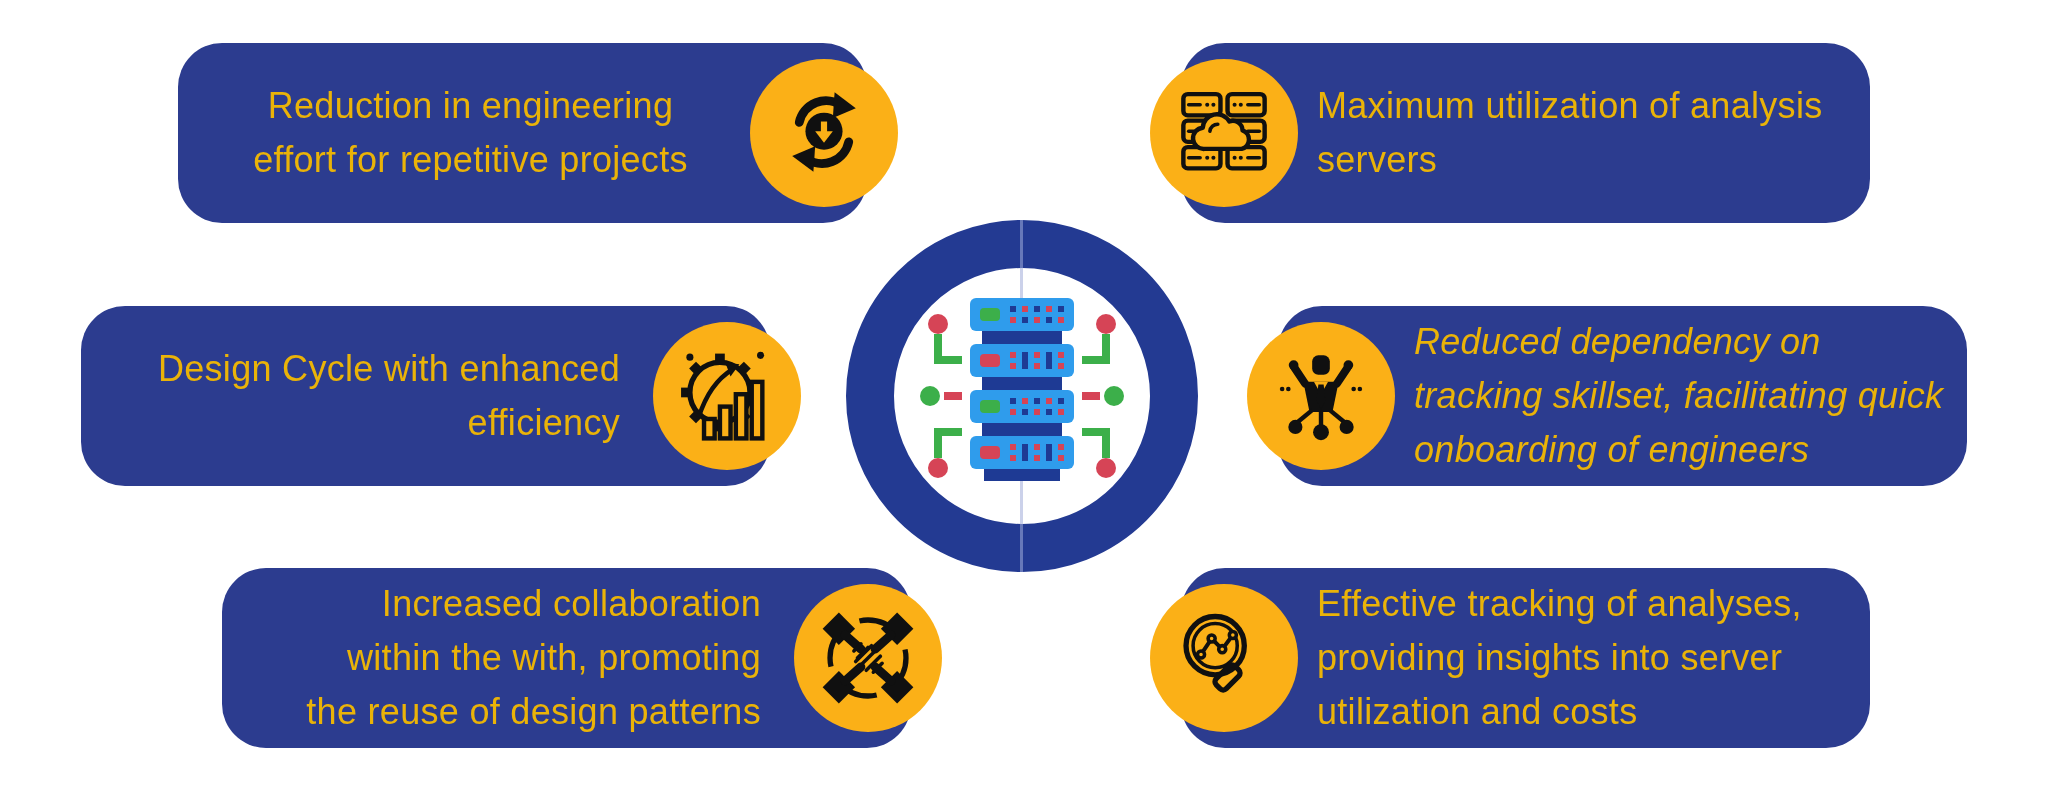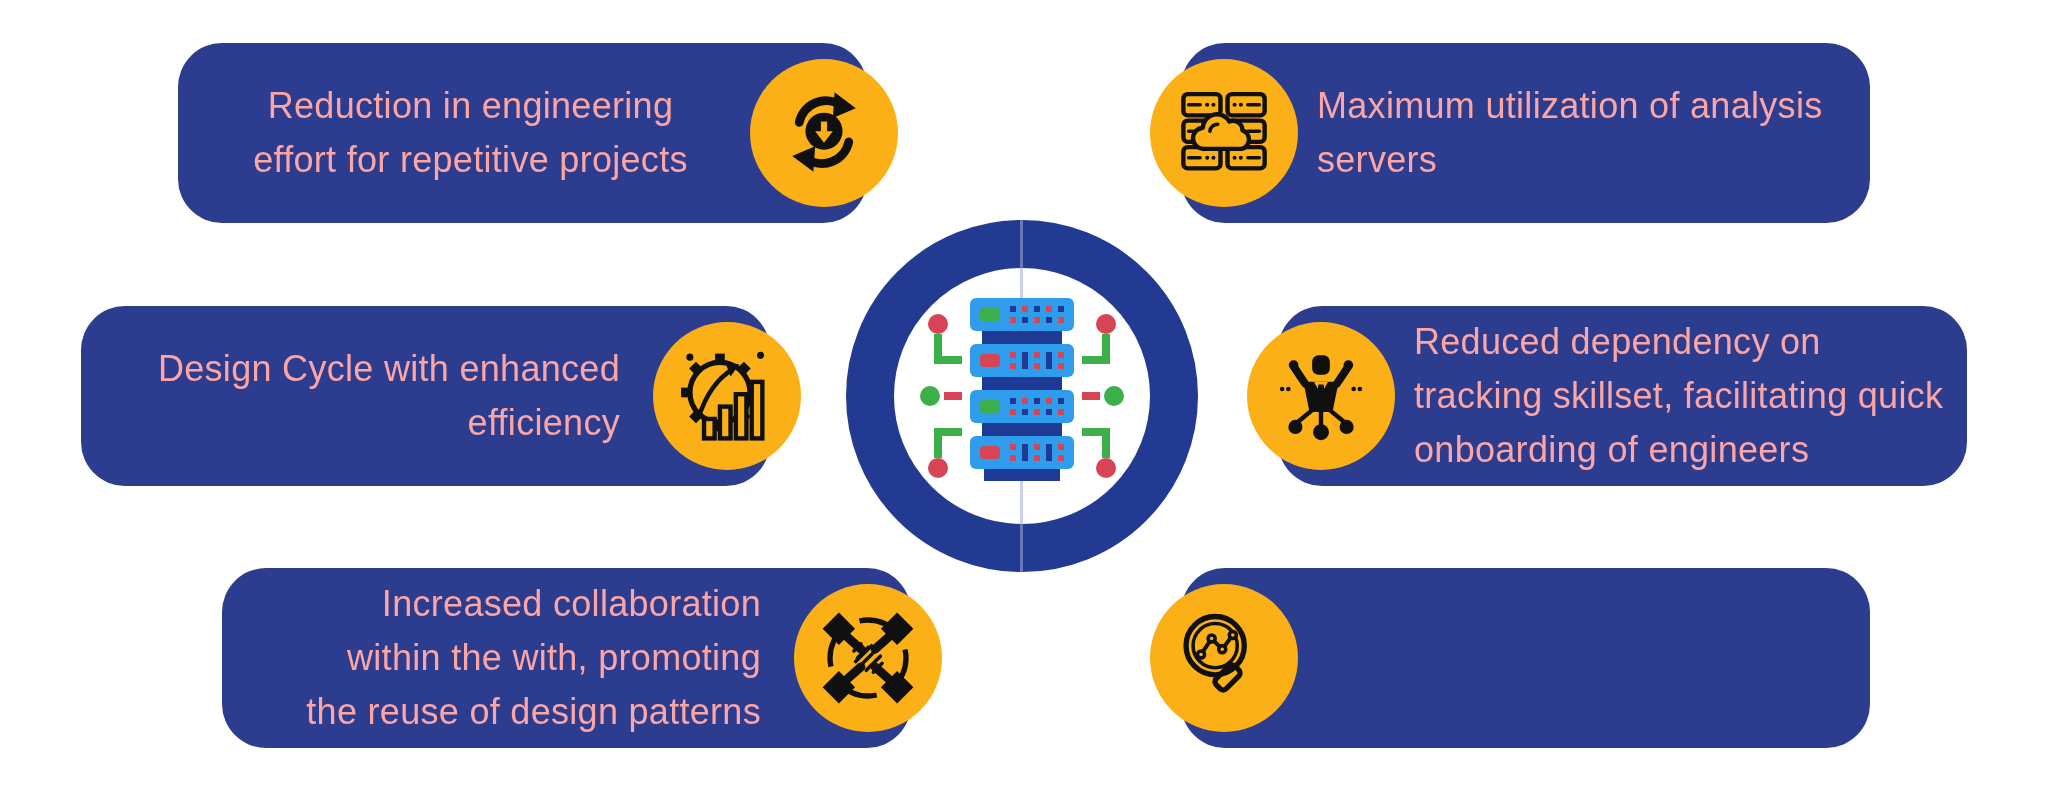--- a/index.html
+++ b/index.html
@@ -2,30 +2,30 @@
 <html><head>
 <meta charset="utf-8">
 <style>
   html,body{margin:0;padding:0;background:#ffffff;}
   .canvas{
     position:relative;width:2048px;height:793px;background:#ffffff;overflow:hidden;
     font-family:"Liberation Sans", sans-serif;
   }
   .card{
     position:absolute;width:689px;height:180px;background:#2C3C8F;border-radius:44px;
-    display:flex;align-items:center;color:#fca5a5;font-size:36px;line-height:54px;
+    display:flex;align-items:center;color:#eab308;font-size:36px;line-height:54px;
     letter-spacing:0.3px;
   }
   .card .card-text{width:100%;}
   .card .line{white-space:nowrap;}
   .c1{left:178px;top:43px;}
   .c2{left:81px;top:306px;}
   .c3{left:178px;top:568px;margin-left:44px;}
   .c4{left:1181px;top:43px;}
-  .c5{left:1278px;top:306px;}
+  .c5{left:1278px;top:306px;font-style:italic;}
   .c6{left:1181px;top:568px;}
   .side-left .card-text{padding:0 150px 0 46px;}
   .side-right .card-text{padding:0 18px 0 136px;}
   .align-center{text-align:center;}
   .align-right{text-align:right;}
   .align-left{text-align:left;}
   .icon-circle{
     position:absolute;width:148px;height:148px;border-radius:50%;background:#FBB017;
     top:16px;display:flex;align-items:center;justify-content:center;
   }
@@ -207,20 +207,25 @@
             <line x1="70" y1="76" x2="87" y2="90"></line>
         </g>
         <circle cx="60" cy="101" r="9" fill="#101010"></circle>
         <circle cx="31" cy="95" r="8" fill="#101010"></circle>
         <circle cx="89" cy="95" r="8" fill="#101010"></circle>
       </svg>
     </div>
   </div>
 
   <div class="card c6 side-right">
+    <div class="card-text align-left">
+      <div class="line">Effective tracking of analyses,</div>
+      <div class="line">providing insights into server</div>
+      <div class="line">utilization and costs</div>
+    </div>
     <div class="icon-circle">
       <svg viewBox="0 0 120 120">
         <circle cx="50" cy="46" r="33" stroke="#101010" stroke-width="6" fill="none"></circle>
         <circle cx="50" cy="46" r="25" stroke="#101010" stroke-width="4" fill="none"></circle>
         <polyline points="34,56 46,38 58,50 70,34" stroke="#101010" stroke-width="4.5" fill="none"></polyline>
         <g fill="#FBB017" stroke="#101010" stroke-width="4">
           <circle cx="34" cy="56" r="4"></circle>
             <circle cx="46" cy="38" r="4"></circle>
           <circle cx="58" cy="50" r="4"></circle>
             <circle cx="70" cy="34" r="4"></circle>

